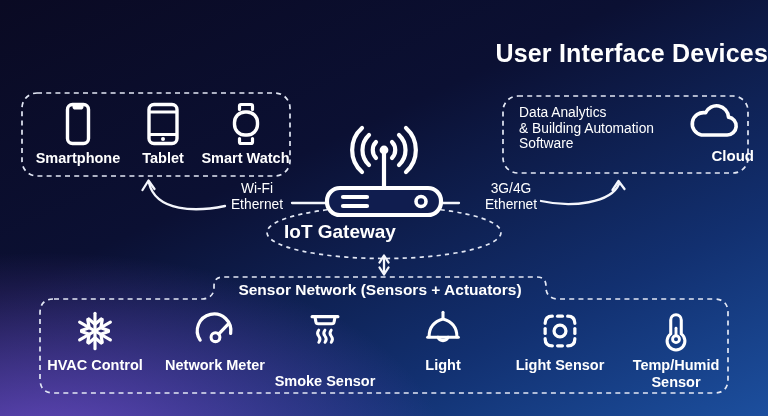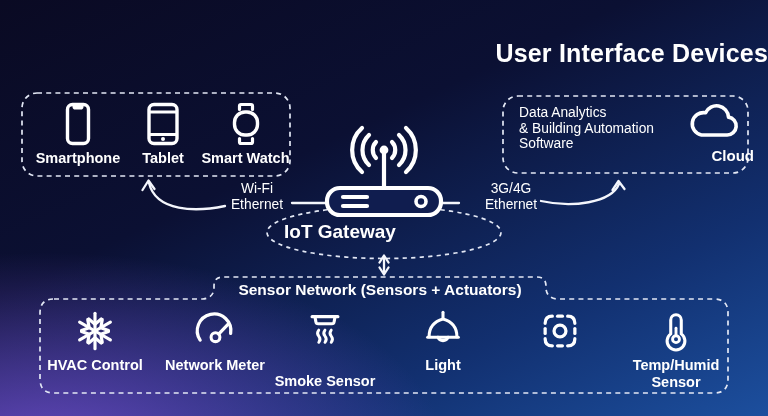--- a/index.html
+++ b/index.html
@@ -183,20 +183,21 @@
         <path d="M 8.5 16 Q 8.5 8.5 16 8.5"></path>
         <path d="M 32 8.5 Q 39.5 8.5 39.5 16"></path>
         <path d="M 39.5 32 Q 39.5 39.5 32 39.5"></path>
         <path d="M 16 39.5 Q 8.5 39.5 8.5 32"></path>
         <line x1="21.5" y1="8.5" x2="26.5" y2="8.5"></line>
         <line x1="21.5" y1="39.5" x2="26.5" y2="39.5"></line>
         <line x1="8.5" y1="21.5" x2="8.5" y2="26.5"></line>
         <line x1="39.5" y1="21.5" x2="39.5" y2="26.5"></line>
       </g>
     </svg>
+    <div class="lbl">Light Sensor</div>
   </div>
 
   <div class="item" style="left:621px;top:308px;width:110px;">
     <svg width="46" height="46" viewBox="0 0 48 48">
       <path d="M 18.5 27 V 12.5 A 5.5 5.5 0 0 1 29.5 12.5 V 27 A 9.3 9.3 0 1 1 18.5 27 Z" class="icon-stroke" stroke-width="3.2"></path>
       <circle cx="24" cy="32.5" r="3.6" class="icon-stroke" stroke-width="3"></circle>
       <line x1="24" y1="27" x2="24" y2="21" class="icon-stroke" stroke-width="3"></line>
     </svg>
     <div class="lbl">Temp/Humid Sensor</div>
   </div>

